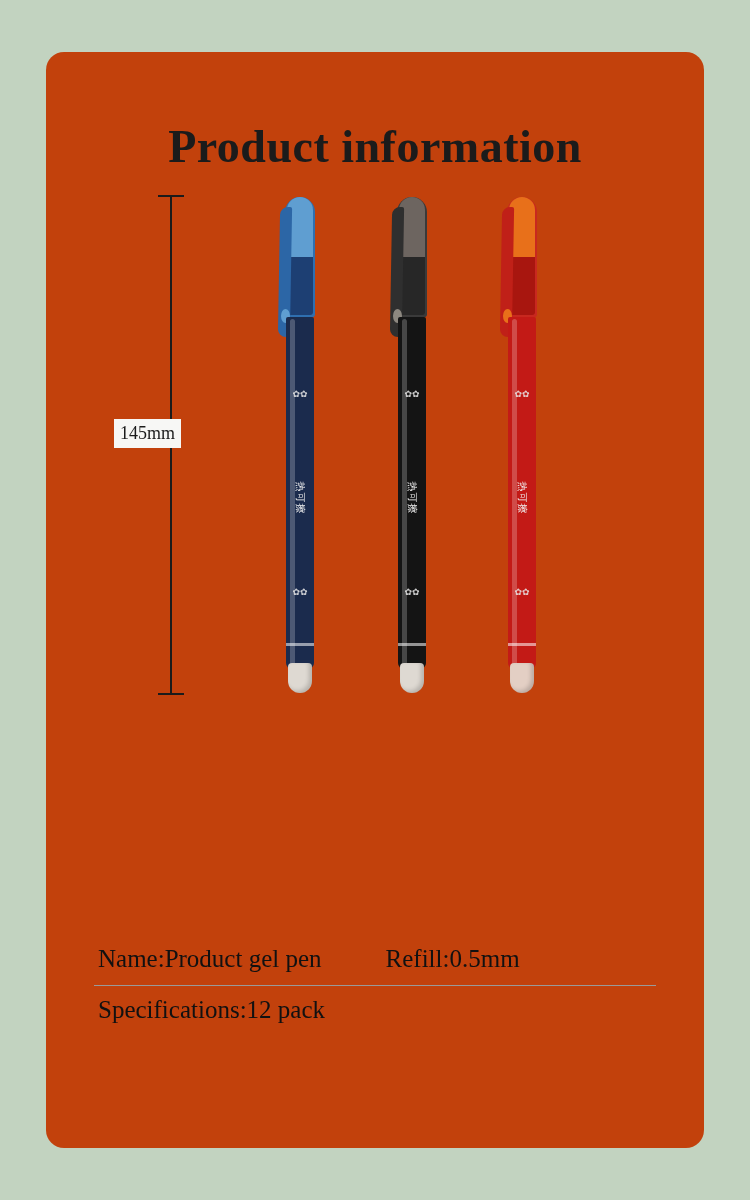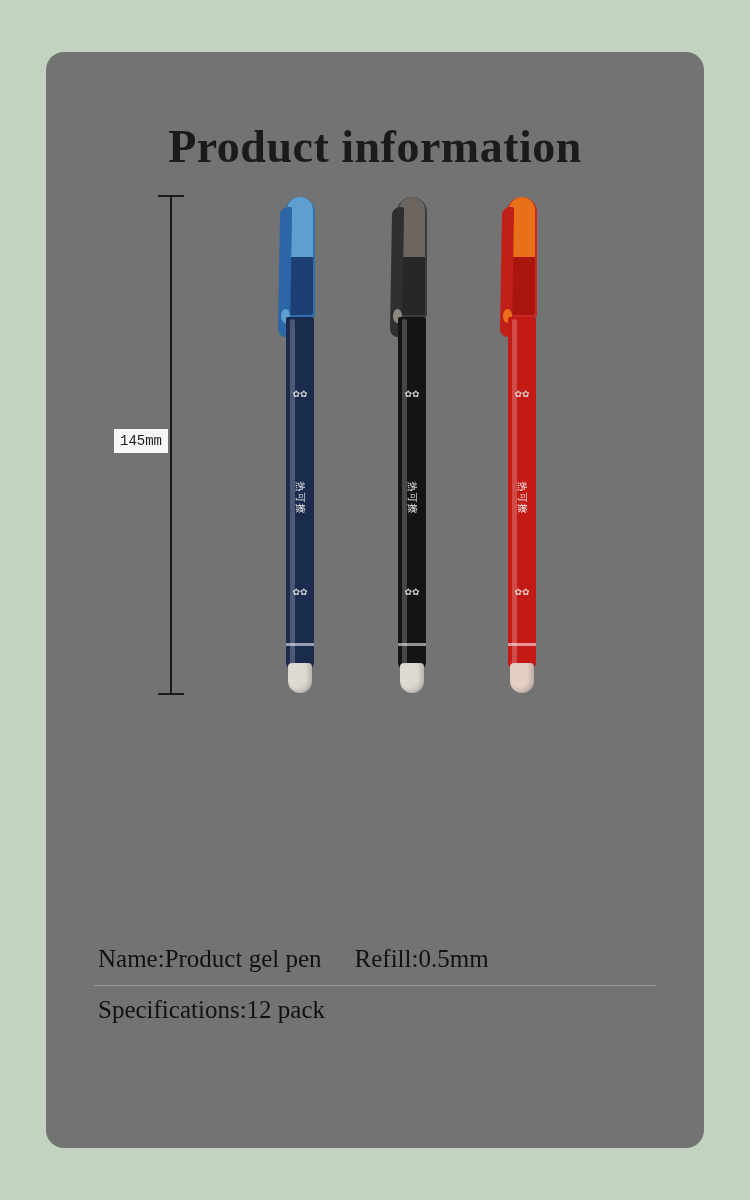--- a/index.html
+++ b/index.html
@@ -18,21 +18,21 @@
     width: 750px;
     height: 1200px;
     background: #c2d3c0;
     box-sizing: border-box;
     padding: 52px 46px;
   }
   .card {
     position: relative;
     width: 100%;
     height: 100%;
-    background: #737373;
+    background: #c2410c;
     border-radius: 18px;
     box-sizing: border-box;
     overflow: hidden;
   }
   .title {
     text-align: center;
     font-family: "Liberation Serif", serif;
     font-size: 46px;
     font-weight: bold;
     color: #1b1b1b;
@@ -68,23 +68,23 @@
     left: 0;
     width: 26px;
     height: 2px;
     background: #1b1b1b;
   }
   .dim-bracket .tick.top { top: 0; }
   .dim-bracket .tick.bottom { bottom: 0; }
   .dim-label {
     position: absolute;
     left: 68px;
-    top: 238px;
-    font-family: Liberation Mono, monospace;
-    font-size: 14px;
+    top: 228px;
+    font-family: Liberation Serif, serif;
+    font-size: 18px;
     color: #1b1b1b;
     background: #f7f7f5;
     padding: 4px 6px;
   }
 
   
   .pens {
     position: absolute;
     left: 215px;
     top: 0;
@@ -221,21 +221,21 @@
     padding: 10px 4px 12px 4px;
     font-size: 25px;
     color: #111;
   }
   .spec-row:last-child {
     border-bottom: none;
     text-align: center;
   }
   .spec-row .primary { flex: 0 0 auto; }
   .spec-row .secondary {
-    margin-left: 33px;
+    margin-left: 64px;
   }
 </style>
 </head>
 <body>
 
 <div class="page">
   <div class="card">
 
     <div class="title">Product information</div>
 

